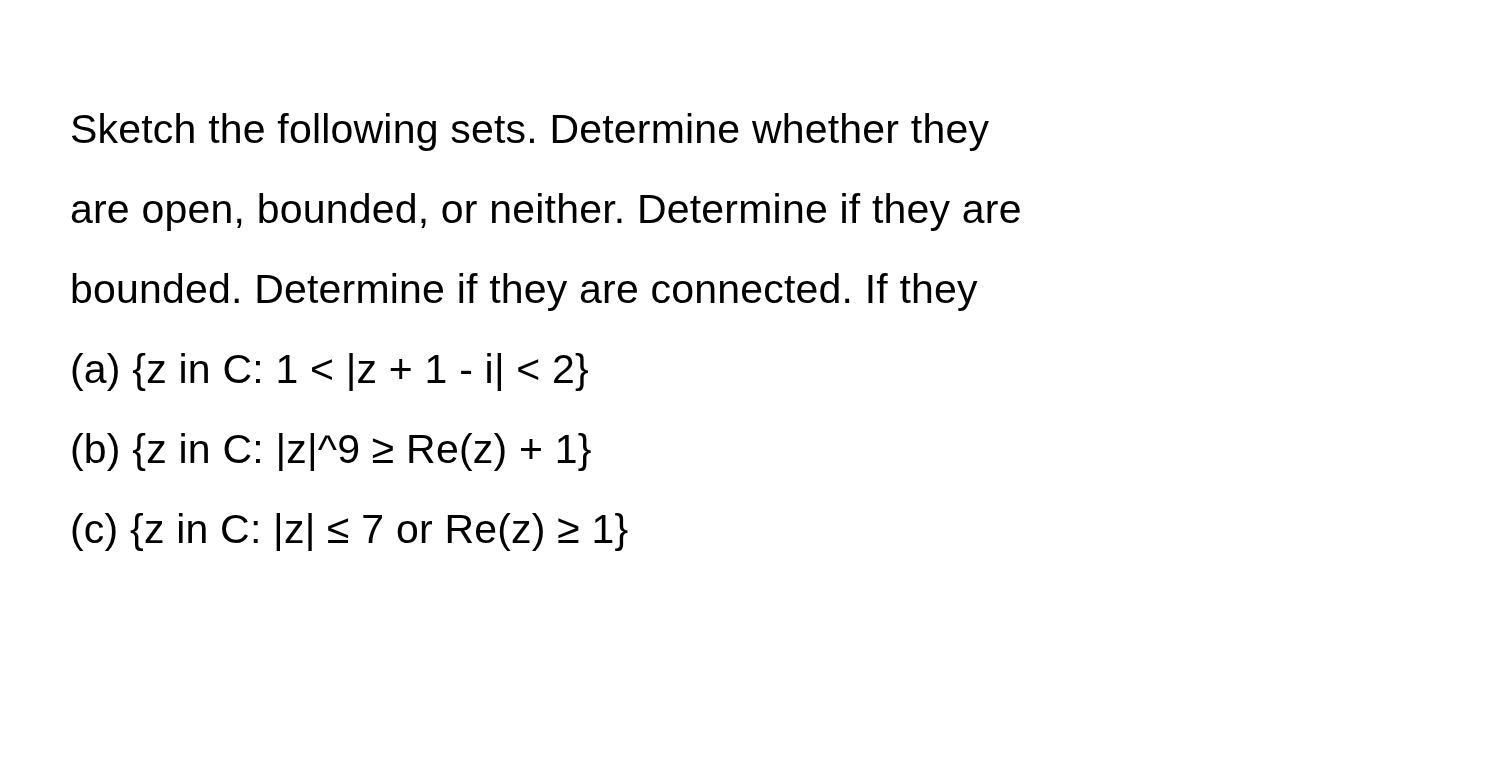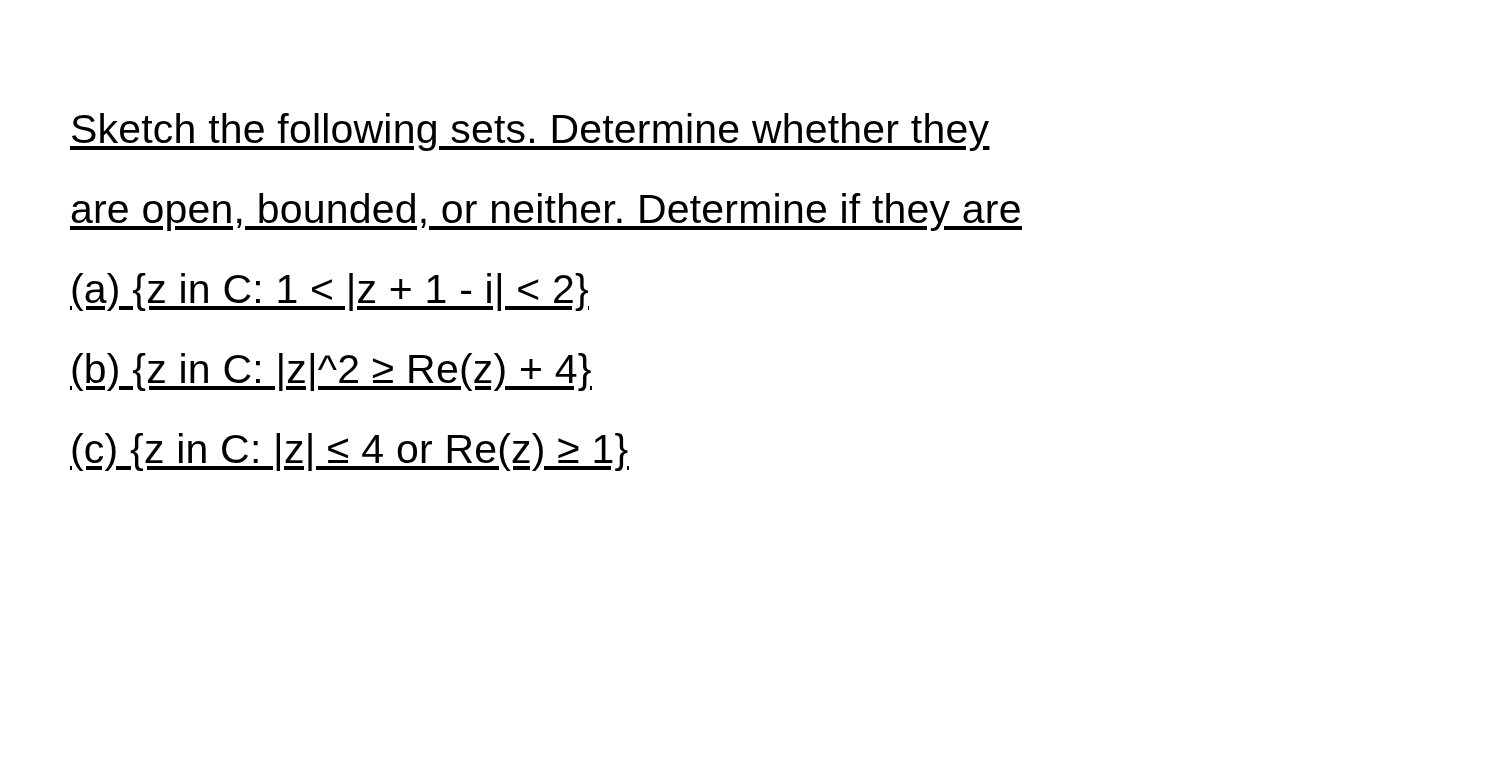--- a/index.html
+++ b/index.html
@@ -1,19 +1,18 @@
 <!DOCTYPE html>
 <html><head>
   <meta charset="utf-8">
   <style>
     * {
       margin: 0;
       padding: 0;
       box-sizing: border-box;
-      text-decoration: underline;
     }
     body {
       width: 1500px;
       height: 776px;
       background: #ffffff;
       font-family: -apple-system, BlinkMacSystemFont, "Segoe UI", Helvetica, Arial, sans-serif;
       padding: 90px 70px;
       color: #000000;
     }
     .content {
@@ -28,17 +27,18 @@
       margin-bottom: 0;
     }
   </style>
 </head>
 <body>
 
 <div class="content">
   <div class="paragraph">
     <div>Sketch the following sets. Determine whether they</div>
     <div>are open, bounded, or neither. Determine if they are</div>
+    <div>bounded. Determine if they are connected. If they</div>
   </div>
   <div class="item">(a) {z in C: 1 &lt; |z + 1 - i| &lt; 2}</div>
-  <div class="item">(b) {z in C: |z|^2 ≥ Re(z) + 4}</div>
-  <div class="item">(c) {z in C: |z| ≤ 4 or Re(z) ≥ 1}</div>
+  <div class="item">(b) {z in C: |z|^9 ≥ Re(z) + 1}</div>
+  <div class="item">(c) {z in C: |z| ≤ 7 or Re(z) ≥ 1}</div>
 </div>
 
 </body></html>

